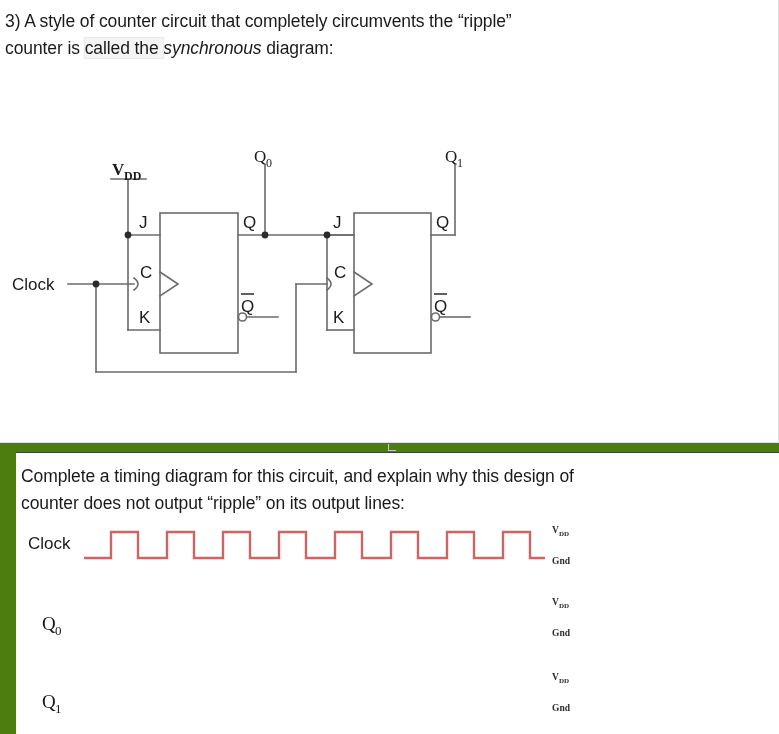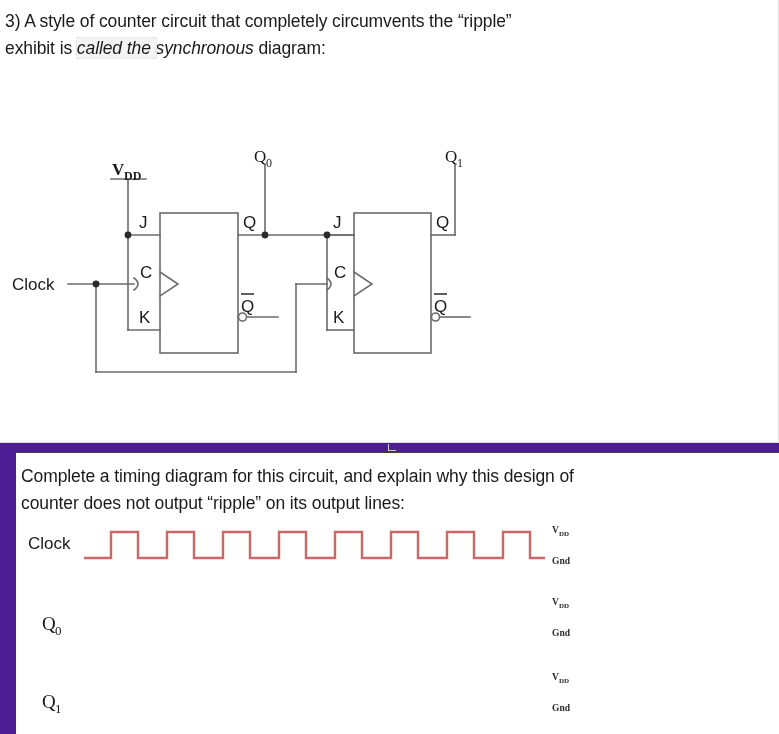--- a/index.html
+++ b/index.html
@@ -11,21 +11,21 @@
     width: 779px;
     height: 734px;
     position: relative;
     font-family: "Liberation Sans", sans-serif;
     overflow: hidden;
   }
   .page {
     position: absolute;
     left: 0; top: 0;
     width: 779px; height: 734px;
-    background: #4c1d95;
+    background: #4d7c0f;
   }
   
   .block-top {
     position: absolute;
     left: 0; top: 0;
     width: 779px;
     height: 443px;
     background: #ffffff;
     border-right: 1px solid #e2e2e2;
     border-bottom: 1px solid #dedede;
@@ -38,21 +38,20 @@
     width: 760px;
     font-size: 17.5px;
     line-height: 27px;
     color: #1a1a1a;
     font-family: "Liberation Sans", sans-serif;
     letter-spacing: -0.1px;
   }
   .q-text .sel {
     background: #f4f4f4;
     outline: 1px solid #e8e8e8;
-    font-style: italic;
   }
   .q-text em {
     font-style: italic;
   }
   
   .block-bottom {
     position: absolute;
     left: 16px; top: 452px;
     width: 779px;
     height: 282px;
@@ -95,21 +94,21 @@
 </style>
 </head>
 <body>
 
 <div class="page">
 
   <div class="block-top">
 
     <div class="q-text">
       <span>3) A style of counter circuit that completely circumvents the </span><span>“ripple”</span><br>
-      <span>exhibit is </span><span class="sel">called the </span><em>synchronous</em><span> diagram:</span>
+      <span>counter is </span><span class="sel">called the </span><em>synchronous</em><span> diagram:</span>
     </div>
 
     <div class="circuit">
       <svg width="520" height="260" viewBox="0 0 520 260">
         <g stroke="#6b6b6b" stroke-width="1.6" fill="none" stroke-linecap="square">
 
           <line x1="111" y1="39" x2="146" y2="39"></line>
           <line x1="128" y1="39" x2="128" y2="95"></line>
 
           <line x1="128" y1="95" x2="160" y2="95"></line>

